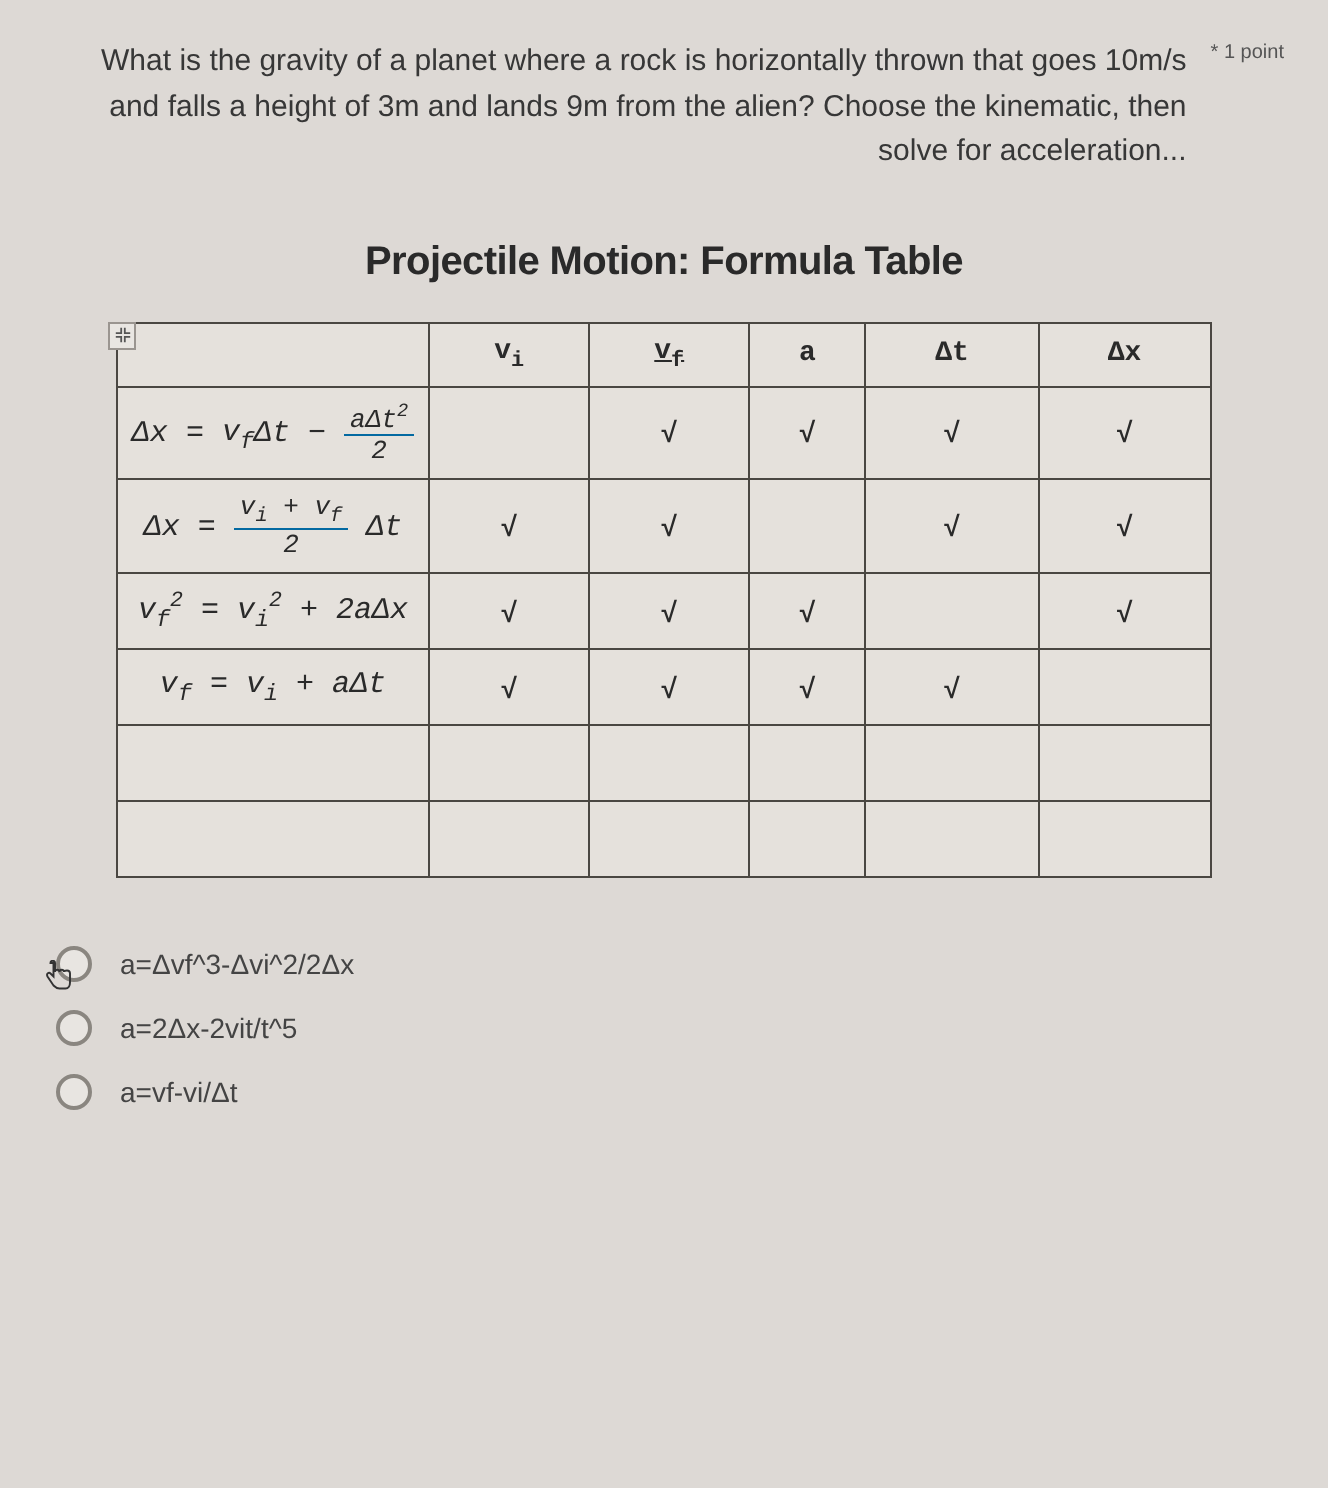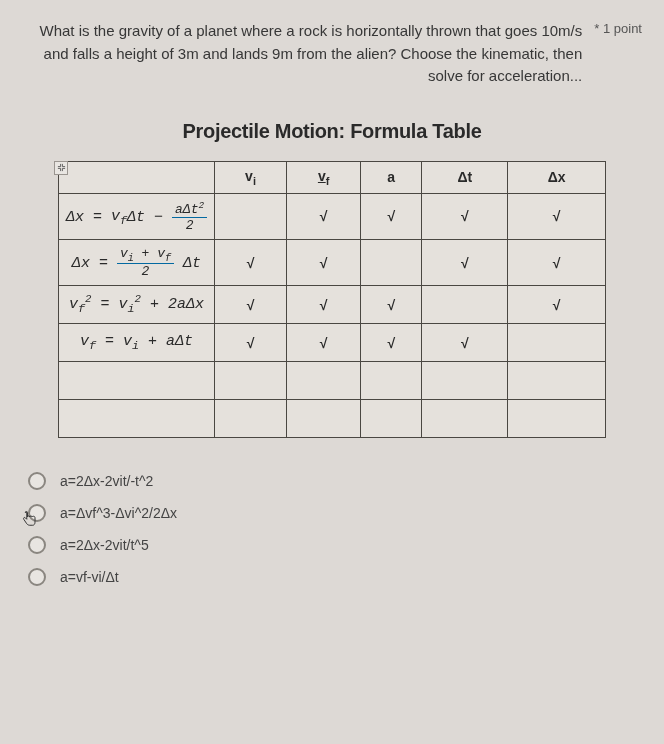--- a/index.html
+++ b/index.html
@@ -12,21 +12,21 @@
       color: #2a2a2a;
     }
     .question-row { display: flex; justify-content: space-between; align-items: flex-start; text-align: right; }
     .question-text {
       font-size: 15px;
       line-height: 1.5;
       flex: 1;
       padding-right: 12px;
       color: #373737;
     }
-    .points { font-size: 13px; color: #555; white-space: nowrap; margin-top: 1px; }
+    .points { font-size: 10px; color: #555; white-space: nowrap; margin-top: 1px; }
     .section-title {
       text-align: center;
       font-size: 20px;
       font-weight: bold;
       margin: 32px 0 18px;
       color: #2a2a2a;
       letter-spacing: -0.3px;
     }
     .table-wrap {
       margin: 0 auto 34px;
@@ -49,21 +49,21 @@
       background: #e5e1dc;
     }
     th, td {
       border: 1px solid #4a4742;
       padding: 6px 4px;
       text-align: center;
       font-size: 14px;
       height: 38px;
       font-weight: bold;
     }
-    th { font-weight: bold; height: 32px; }
+    th { font-weight: bold; height: 32px; font-family: Liberation Mono, monospace; }
     td.formula {
       font-family: Liberation Mono, monospace;
       font-style: italic;
       font-weight: normal;
       width: 156px;
       font-size: 15px;
     }
     .frac { display:inline-block; vertical-align:middle; text-align:center; font-size:13px;}
     .frac .num { display:block; border-bottom:1px solid #0369a1; padding:0 3px;}
     .frac .den { display:block; padding:0 3px;}
@@ -168,24 +168,20 @@
           <td></td>
           <td></td>
           <td></td>
           <td></td>
       </tr>
     </tbody>
   </table>
 </div>
 
 <div class="options">
-  <div class="option">
-    <div class="radio"></div>
-    <span>a=2Δx-2vit/-t^2</span>
-  </div>
   <div class="option option-rel">
     <div class="radio"></div>
     <svg class="hand" width="18" height="18" viewBox="0 0 24 24">
         <path d="M9 2v9l-2-2c-1-1-3 0-2 2l4 6c1 1 2 2 4 2h4c2 0 3-2 3-4v-6c0-3-4-2-4-1 0-2-3-2-3 0 0-2-3-2-3 0V2c0-2-3-2-3 0z" fill="none" stroke="#333" stroke-width="1.3"></path>
       </svg>
     <span>a=Δvf^3-Δvi^2/2Δx</span>
   </div>
   <div class="option">
     <div class="radio"></div>
     <span>a=2Δx-2vit/t^5</span>

